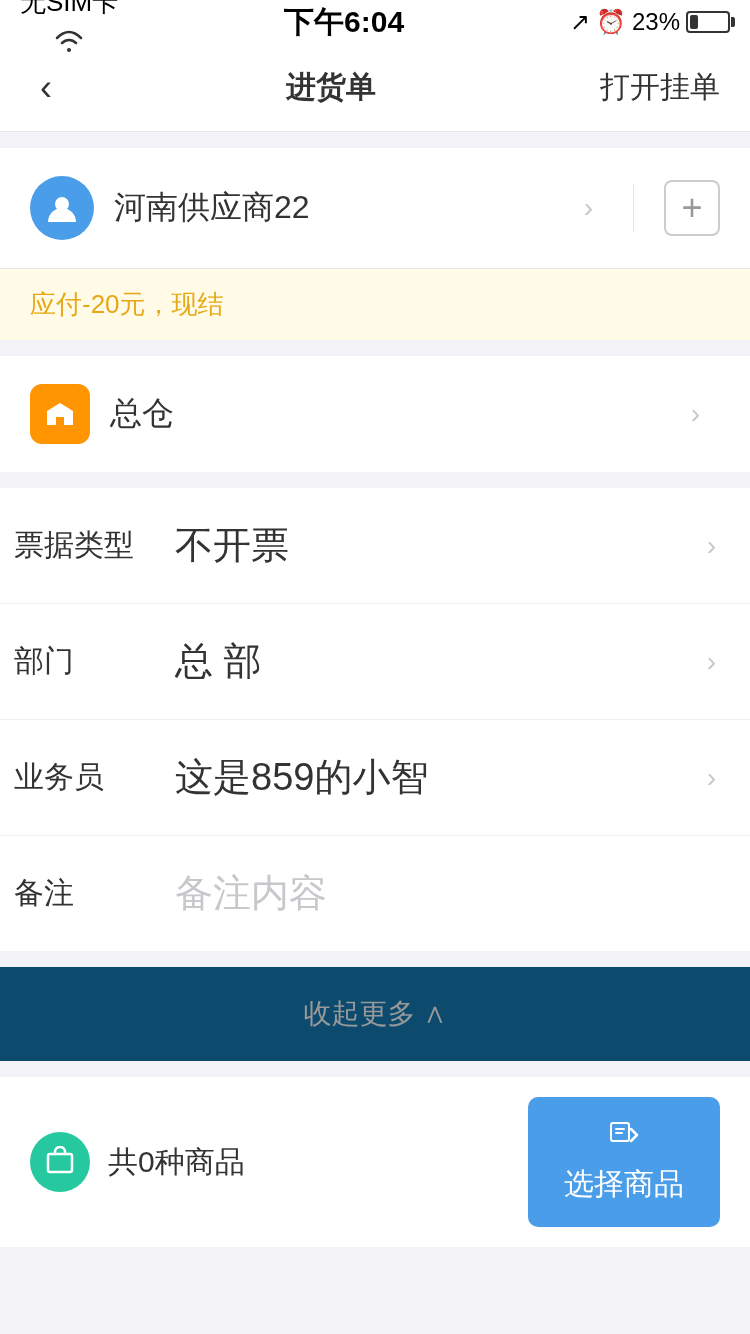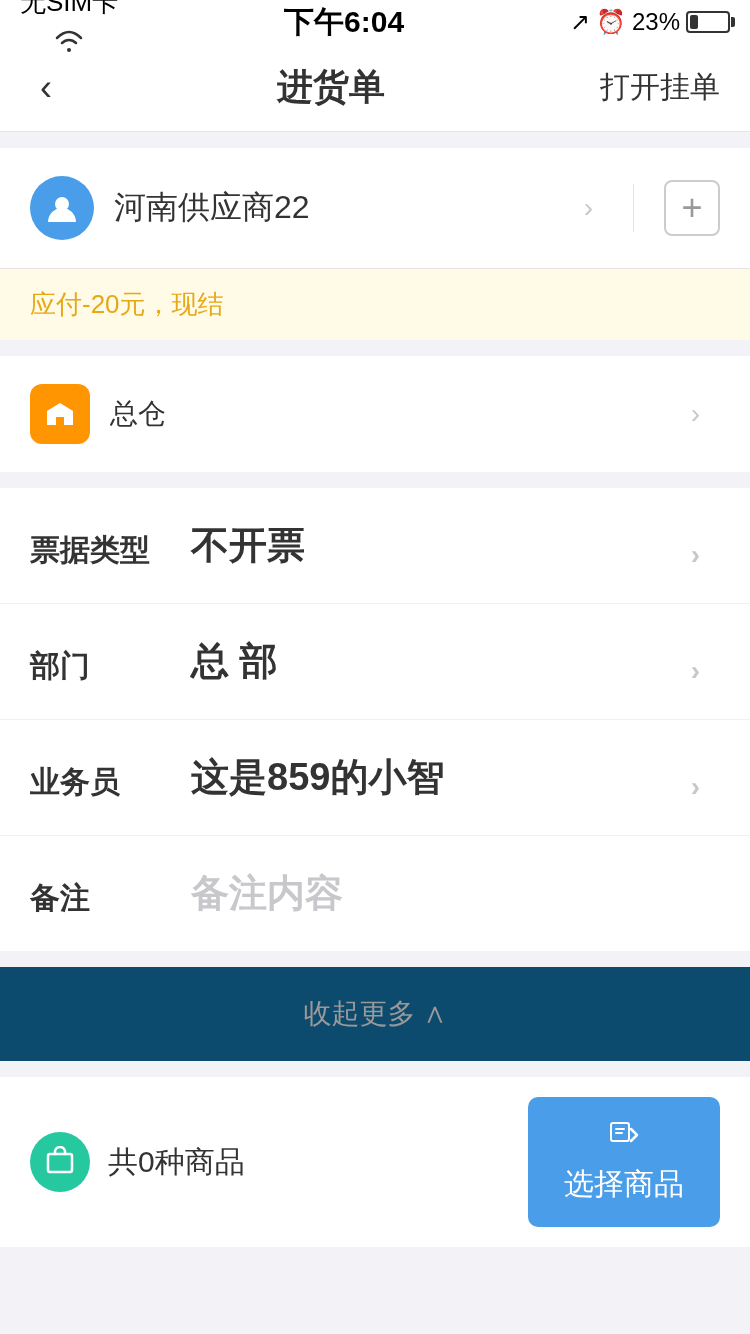--- a/index.html
+++ b/index.html
@@ -65,21 +65,21 @@
       padding: 0 30px;
       border-bottom: 1px solid #e5e5e5;
     }
     .nav-back {
       font-size: 36px;
       color: #333;
       cursor: pointer;
       padding: 10px;
     }
     .nav-title {
-      font-size: 36px;
+      font-size: 30px;
       font-weight: 600;
       color: #333;
     }
     .nav-action {
       font-size: 30px;
       color: #333;
       cursor: pointer;
       text-align: right;
     }
 
@@ -162,36 +162,35 @@
       background: #ff9500;
       display: flex;
       align-items: center;
       justify-content: center;
       margin-right: 20px;
       font-size: 30px;
       color: #fff;
     }
     .warehouse-name {
       flex: 1;
-      font-size: 28px;
+      font-size: 32px;
       color: #333;
     }
 
     
     .form-card {
       background: #fff;
       margin-bottom: 16px;
     }
     .form-row {
       display: flex;
-      align-items: flex-end;
-      padding: 32px 30px;
+      align-items: center;
+      padding: 32px 14px;
       border-bottom: 1px solid #f0f0f0;
       min-height: 100px;
-      font-weight: bold;
     }
     .form-row:last-child { border-bottom: none; }
     .form-label {
       font-size: 30px;
       color: #333;
       width: 130px;
       flex-shrink: 0;
     }
     .form-value {
       flex: 1;

